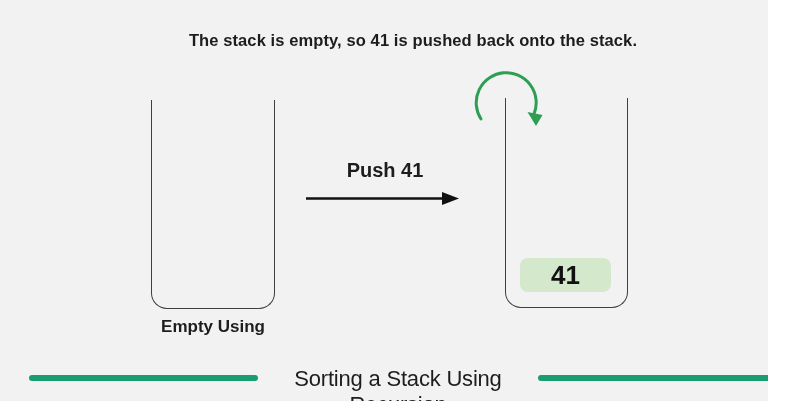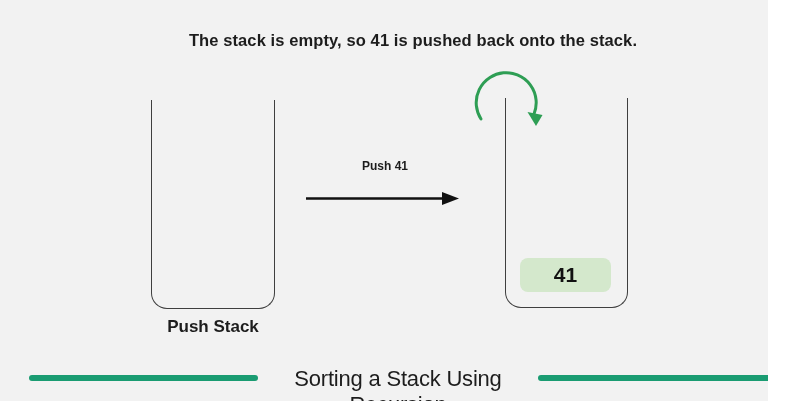--- a/index.html
+++ b/index.html
@@ -44,39 +44,39 @@
     font-weight: 600;
     color: var(--text, #1d1d1d);
   }
   .left-label  { left: 151px; top: 317px; width: 124px; }
   .right-label { left: 505px; top: 317px; width: 123px; }
 
   .push-label {
     position: absolute;
     left: 329px; top: 159px; width: 112px;
     text-align: center;
-    font-size: 12px;
+    font-size: 20px;
     font-weight: 600;
     color: var(--text, #1d1d1d);
   }
   .push-arrow { position: absolute; left: 303px; top: 188px; }
   .push-arrow line    { stroke: var(--push-arrow, #111111); stroke-width: 2.6; }
   .push-arrow polygon { fill:   var(--push-arrow, #111111); }
 
   .recursion-arrow { position: absolute; left: 470px; top: 64px; }
   .recursion-arrow path    { stroke: var(--recursion-arrow, #2e9e54); stroke-width: 3; fill: none; stroke-linecap: round; }
   .recursion-arrow polygon { fill:   var(--recursion-arrow, #2e9e54); }
 
   .stack-item {
     position: absolute;
     left: 520px; top: 258px; width: 91px; height: 34px;
     background: var(--item-fill, #d4e8cc);
     border-radius: 8px;
     display: flex; align-items: center; justify-content: center;
-    font-size: 21px;
+    font-size: 26px;
     font-weight: 600;
     color: var(--item-text, #111111);
   }
 
   .footer-line {
     position: absolute;
     top: 375px; height: 6px;
     border-radius: 3px;
     background: var(--footer-line, #1a9c72);
   }
@@ -93,21 +93,21 @@
   }
 </style>
 </head>
 <body>
 
 <div class="canvas">
 
   <div class="caption">The stack is empty, so 41 is pushed back onto the stack.</div>
 
   <div class="stack left"></div>
-  <div class="stack-label left-label">Push Stack</div>
+  <div class="stack-label left-label">Empty Using</div>
 
   <div class="push-label">Push 41</div>
   <svg class="push-arrow" width="160" height="21" viewBox="0 0 160 21">
     <line x1="3" y1="10.5" x2="140" y2="10.5"></line>
     <polygon points="139,4 156,10.5 139,17"></polygon>
   </svg>
 
   <svg class="recursion-arrow" width="85" height="70" viewBox="0 0 85 70">
     <path d="M 11 55 A 30 30 0 1 1 64 50"></path>
     <polygon points="57.5,48 72.5,51 66,62"></polygon>

